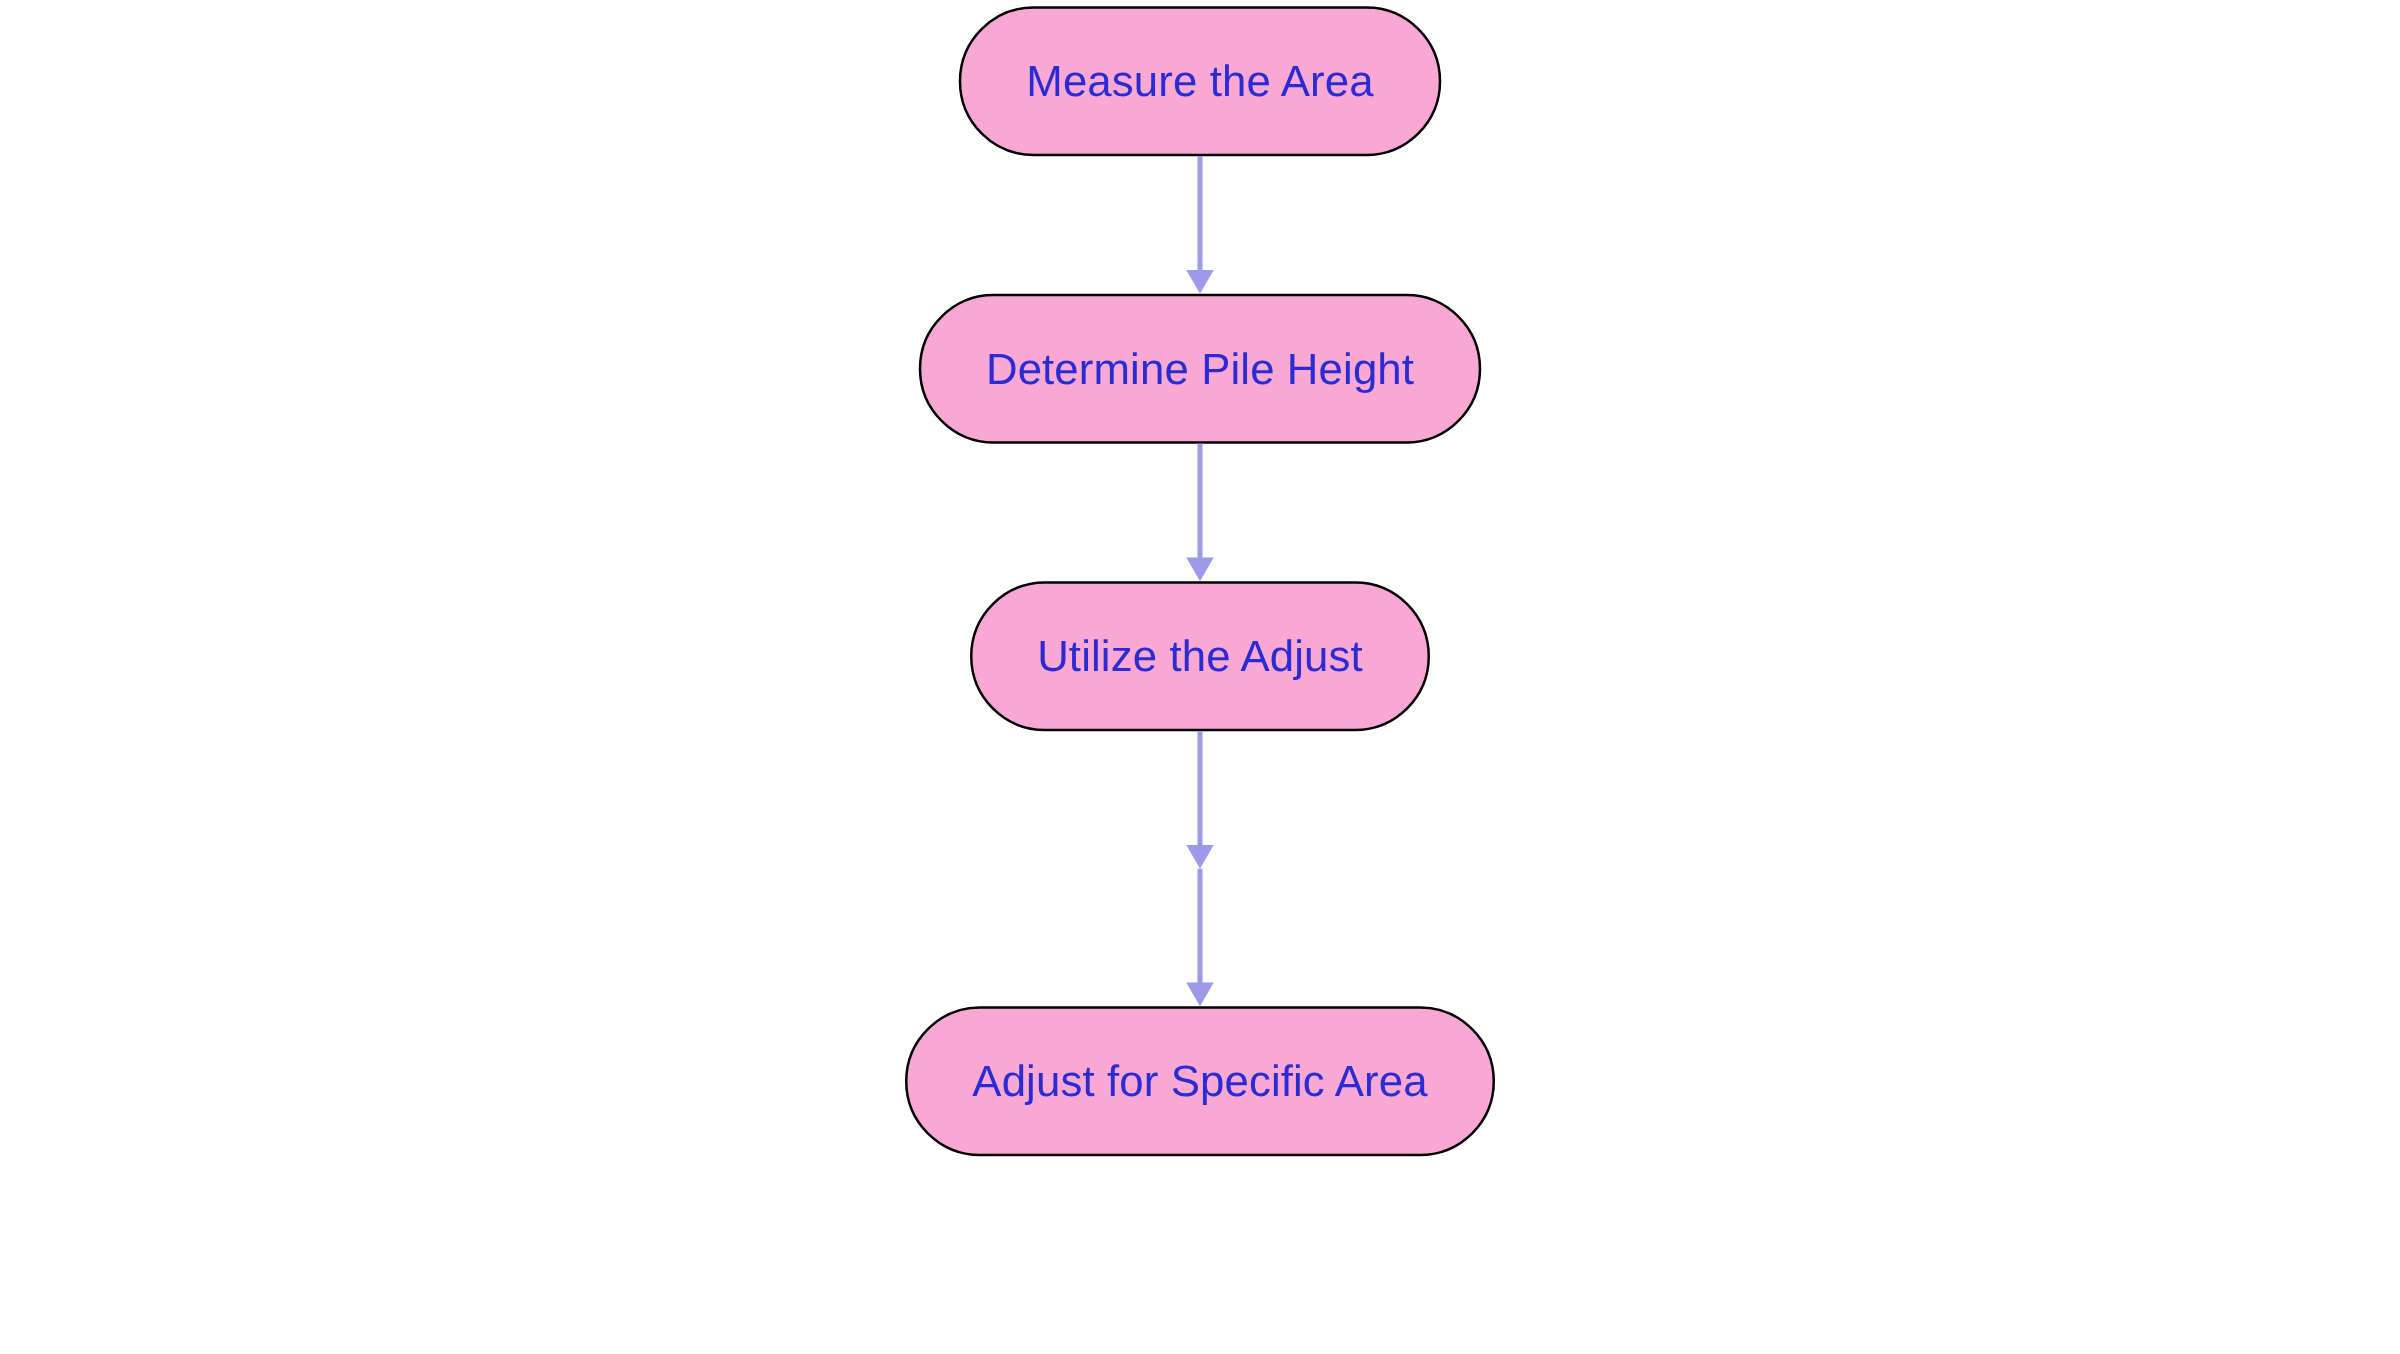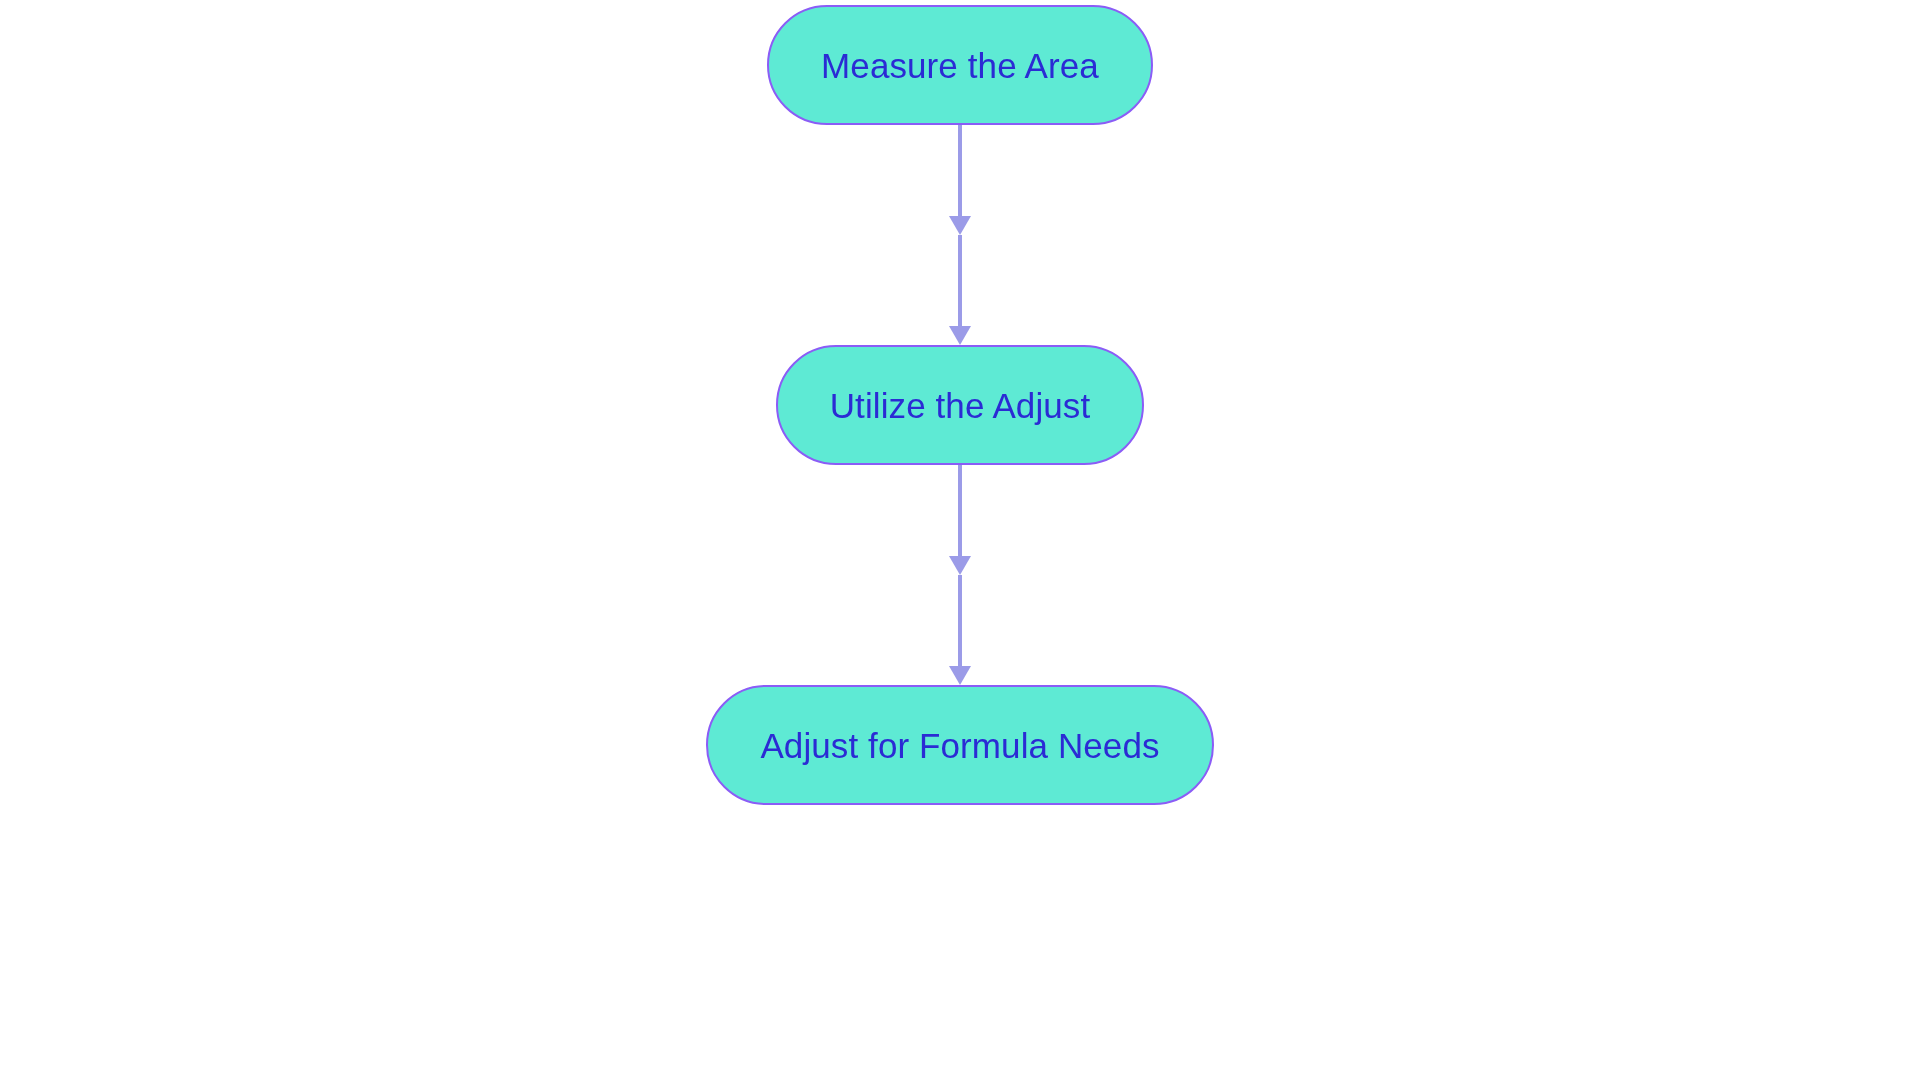--- a/index.html
+++ b/index.html
@@ -30,22 +30,22 @@
     display: flex;
     flex-direction: column;
     align-items: center;
     justify-content: flex-start;
   }
 
   .flow-node {
     box-sizing: border-box;
     height: 120px;
     border-radius: 60px;
-    background: #5eead4;
-    border: 2px solid #8b5cf6;
+    background: #f9a8d4;
+    border: 2px solid #000000;
     display: flex;
     align-items: center;
     justify-content: center;
     padding: 0 52px;
     white-space: nowrap;
   }
 
   .flow-node-label {
     font-size: 35px;
     line-height: 1;
@@ -99,20 +99,25 @@
       <div class="flow-node">
         <span class="flow-node-label">Measure the Area</span>
       </div>
     </div>
 
     <div class="flow-connector">
       <div class="connector-line"></div>
       <div class="connector-arrowhead"></div>
     </div>
 
+    <div class="node-row">
+      <div class="flow-node">
+        <span class="flow-node-label">Determine Pile Height</span>
+      </div>
+    </div>
 
     <div class="flow-connector">
       <div class="connector-line"></div>
       <div class="connector-arrowhead"></div>
     </div>
 
     <div class="node-row">
       <div class="flow-node">
         <span class="flow-node-label">Utilize the Adjust</span>
       </div>
@@ -124,18 +129,18 @@
     </div>
 
 
     <div class="flow-connector">
       <div class="connector-line"></div>
       <div class="connector-arrowhead"></div>
     </div>
 
     <div class="node-row">
       <div class="flow-node">
-        <span class="flow-node-label">Adjust for Formula Needs</span>
+        <span class="flow-node-label">Adjust for Specific Area</span>
       </div>
     </div>
 
   </div>
 </div>
 
 </body></html>

